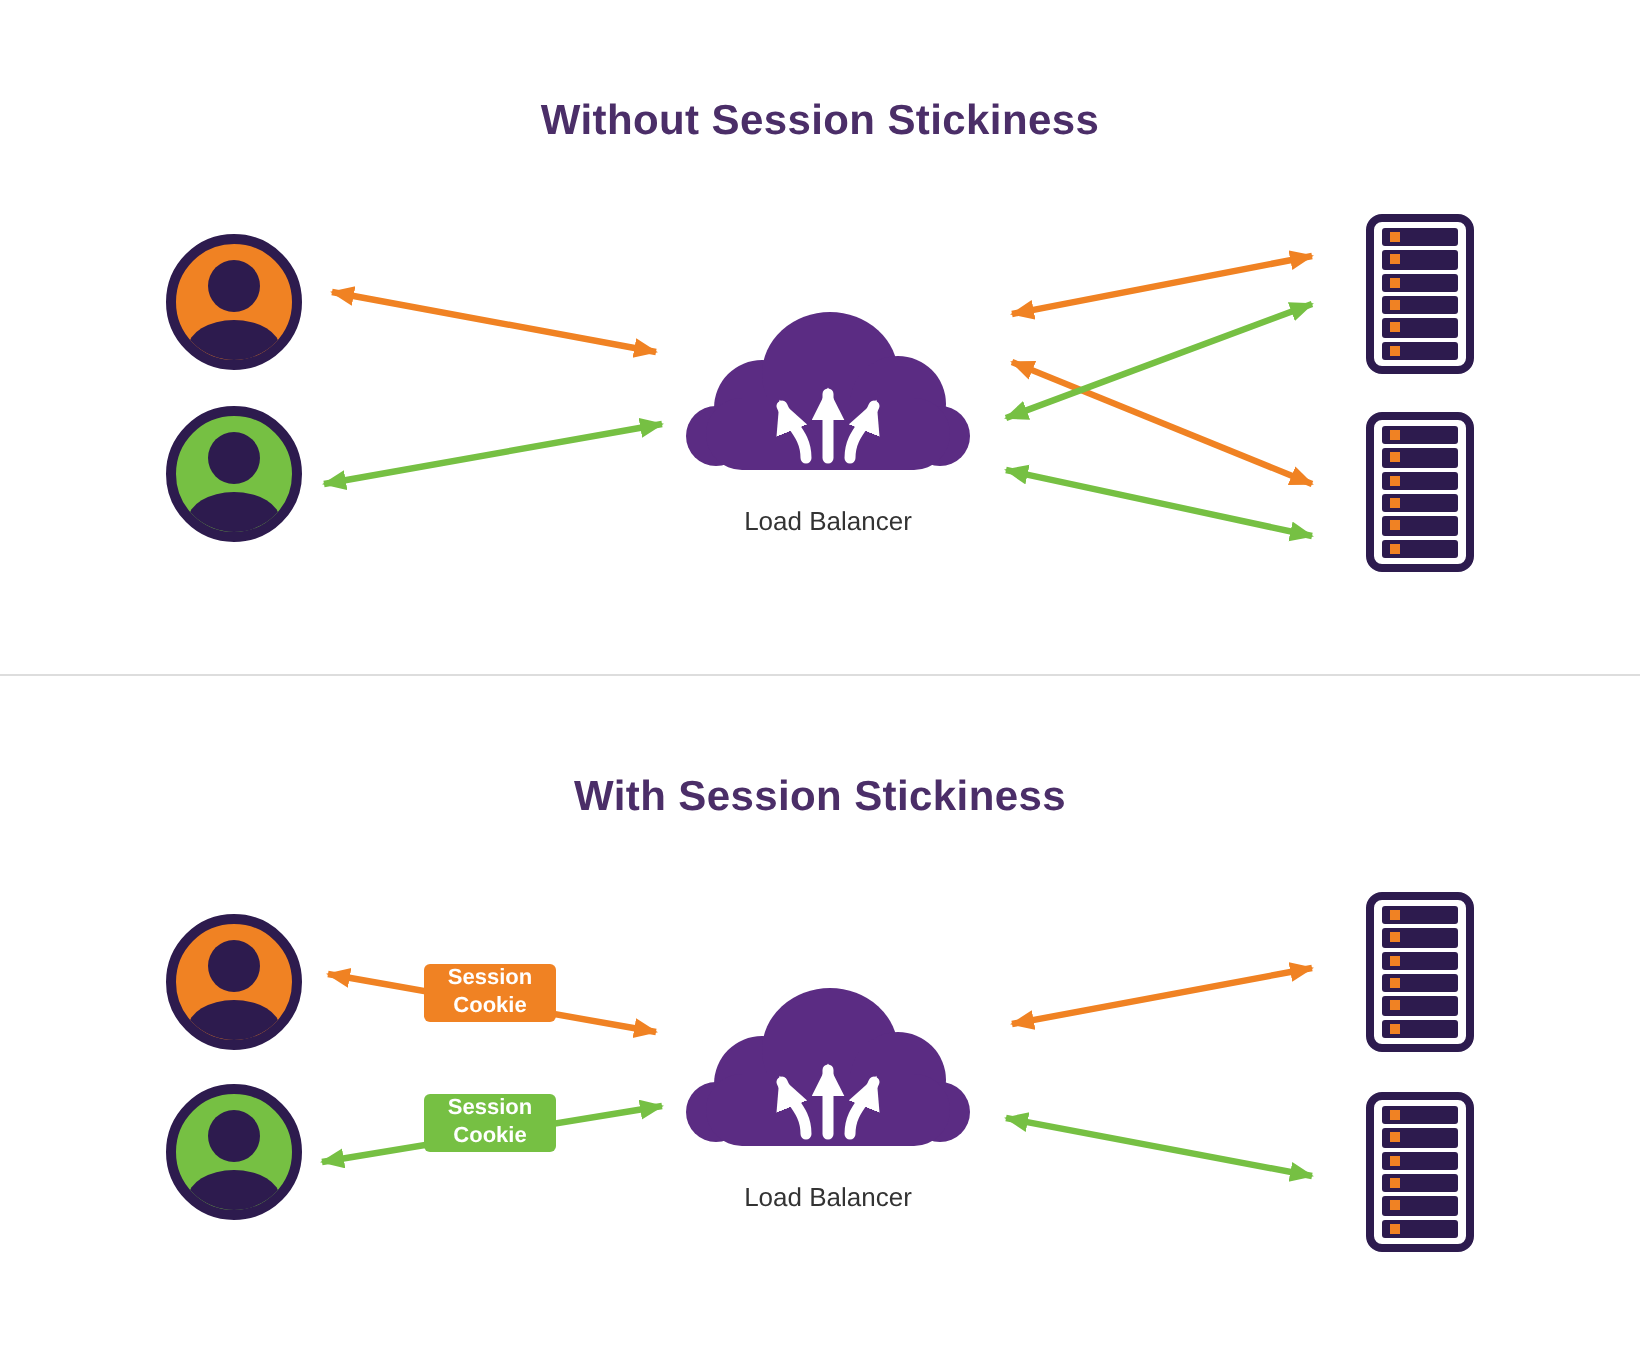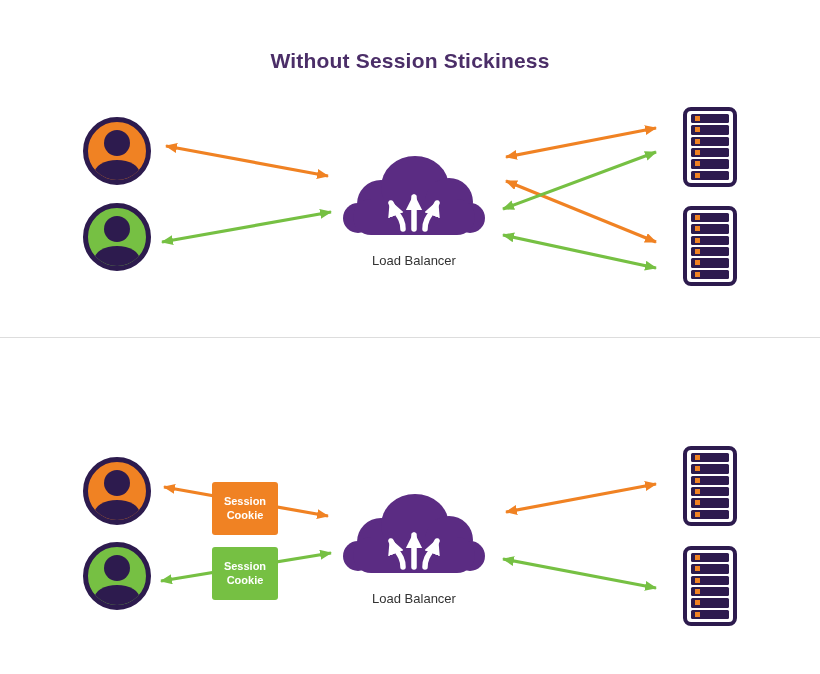--- a/index.html
+++ b/index.html
@@ -41,21 +41,21 @@
   .srv-slot { flex: 1; background: var(--dark-purple, #2d1b4e); border-radius: 1.5px; display: flex; align-items: center; }
   .srv-slot::before { content: ""; width: 5px; height: 5px; margin-left: 4px; background: var(--orange, #f08223); }
 
   .cloud { position: absolute; width: 146px; height: 100px; }
   .lb-label {
     position: absolute; width: 200px; text-align: center;
     font-size: 13px; color: var(--label-text, #333);
   }
 
   .badge {
-    position: absolute; width: 62px; padding: 12px 2px; border-radius: 3px;
+    position: absolute; width: 62px; padding: 0 2px; border-radius: 3px;
     color: var(--badge-text, #fff); font-size: 11px; font-weight: 700;
     text-align: center; line-height: 1.3; z-index: 10;
   }
   .badge.orange { background: var(--orange, #f08223); }
   .badge.green  { background: var(--green, #76c043); }
 
   .arrows { position: absolute; left: 0; top: 0; z-index: 5; pointer-events: none; }
   .arrows line { stroke-width: 3.2; }
   .stroke-orange line { stroke: var(--orange, #f08223); }
   .stroke-green  line { stroke: var(--green, #76c043); }
@@ -124,20 +124,21 @@
     <div class="srv-slot"></div>
       <div class="srv-slot"></div>
       <div class="srv-slot"></div>
       <div class="srv-slot"></div>
       <div class="srv-slot"></div>
       <div class="srv-slot"></div>
   </div>
 
   <div class="divider" style="top:337px"></div>
 
+  <div class="section-title" style="top:387px">With Session Stickiness</div>
 
   <div class="avatar orange" style="left:83px; top:457px">
     <div class="head"></div>
     <div class="torso"></div>
   </div>
   <div class="avatar green" style="left:83px; top:542px">
     <div class="head"></div>
     <div class="torso"></div>
   </div>
 

